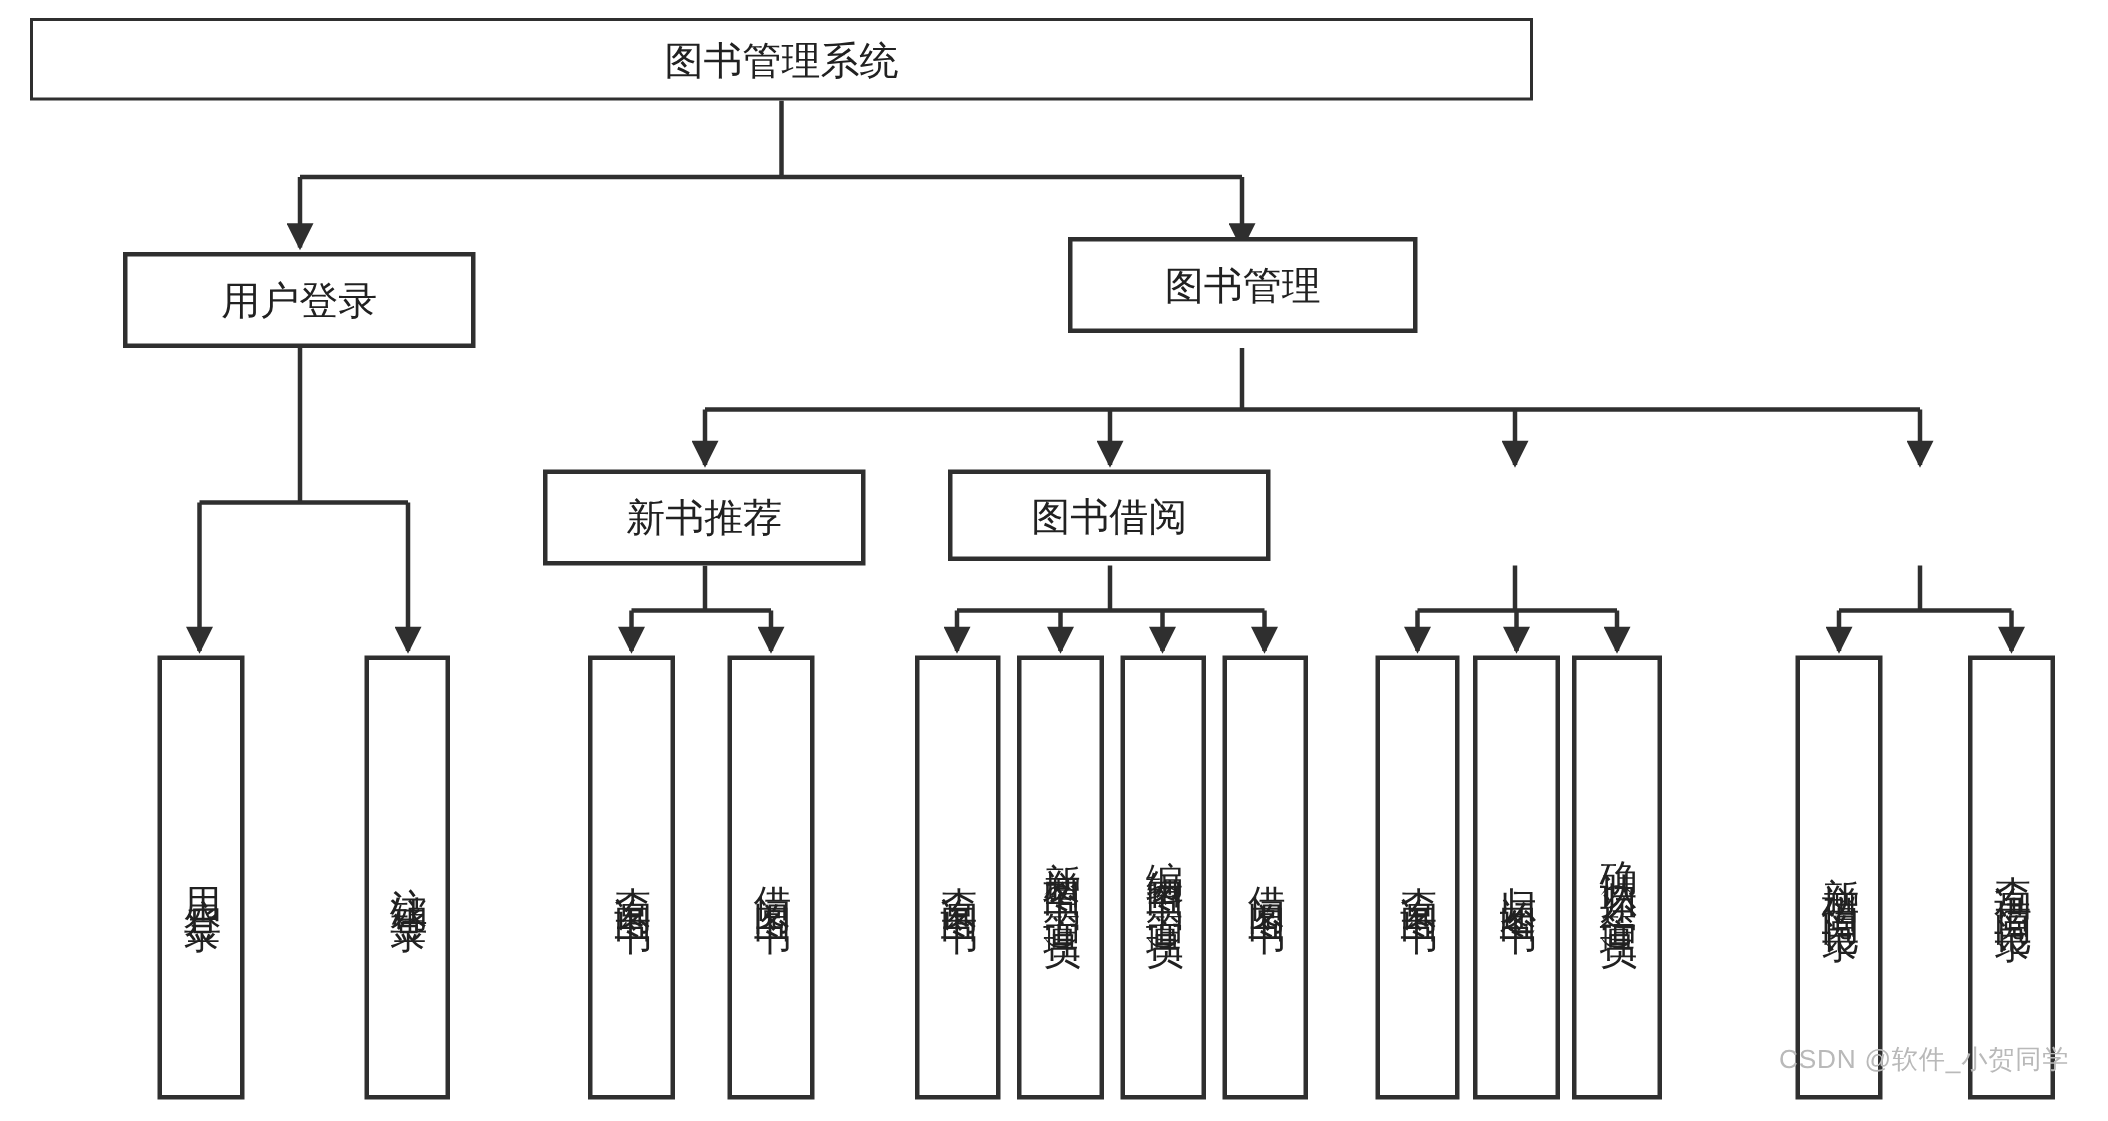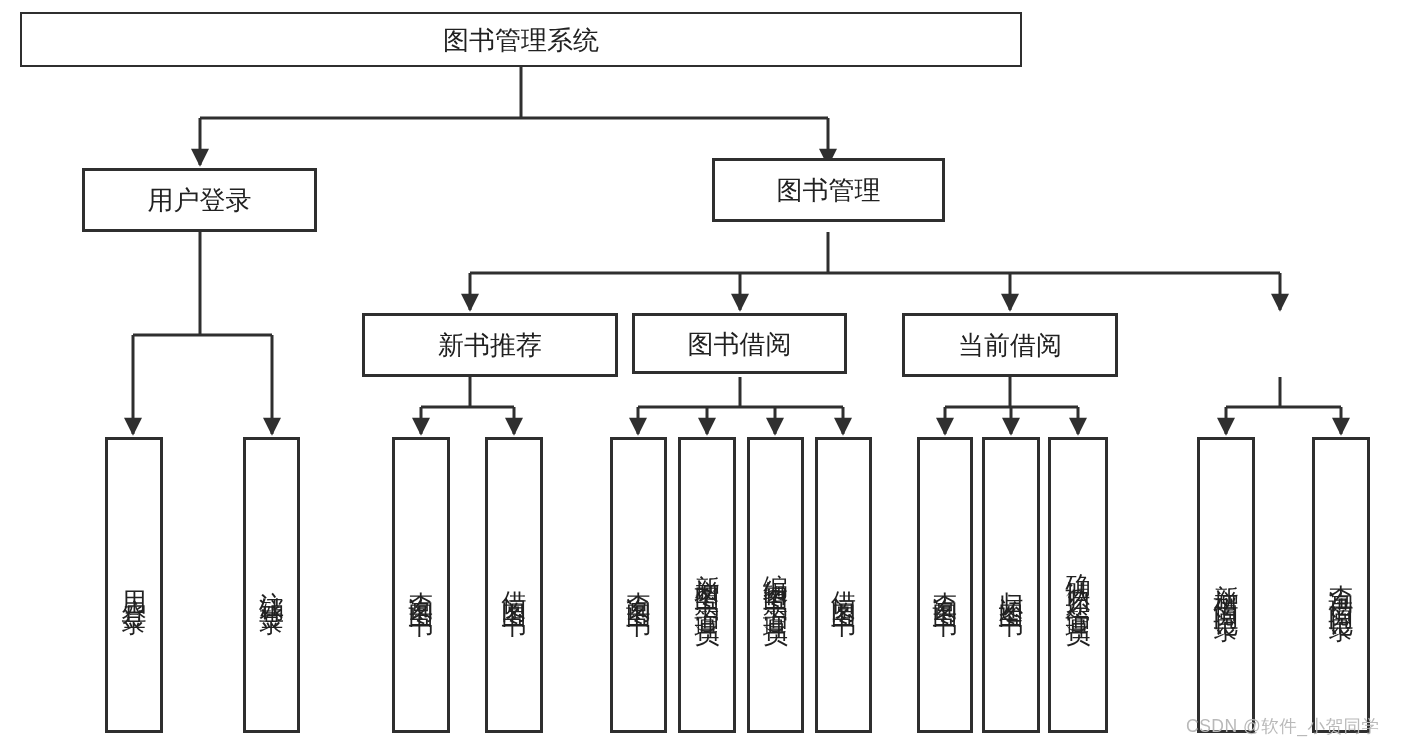--- a/index.html
+++ b/index.html
@@ -39,21 +39,21 @@
   .root-box { border-width: 2px; font-size: 26px; }
   .v-box {
     writing-mode: vertical-rl;
     text-orientation: mixed;
     font-size: 25px;
     letter-spacing: 7px;
   }
   .watermark {
     position: absolute;
     left: 1186px;
-    top: 714px;
+    top: 694px;
     font-size: 17.5px;
     letter-spacing: 0.5px;
     color: #b9b9b9;
     white-space: nowrap;
     z-index: 5;
   }
 </style>
 </head>
 <body>
 
@@ -107,23 +107,22 @@
       <path d="M1226,407 V434" marker-end="url(#arrow)"></path>
       <path d="M1341,407 V434" marker-end="url(#arrow)"></path>
     </g>
   </svg>
 
   <div class="box root-box" style="left:20px;top:12px;width:1002px;height:55px">图书管理系统</div>
 
   <div class="box h-box" style="left:82px;top:168px;width:235px;height:64px">用户登录</div>
   <div class="box h-box" style="left:712px;top:158px;width:233px;height:64px">图书管理</div>
 
-  <div class="box h-box" style="left:362px;top:313px;width:256px;height:64px">新书推荐</div>
+  <div class="box h-box" style="left:362px;top:313px;width:215px;height:64px">新书推荐</div>
   <div class="box h-box" style="left:632px;top:313px;width:215px;height:61px">图书借阅</div>
-  <div class="box h-box" style="left:902px;top:313px;width:216px;height:64px">当前借阅</div>
 
   <div class="box v-box" style="left:105px;top:437px;width:58px;height:296px">用户登录</div>
   <div class="box v-box" style="left:243px;top:437px;width:57px;height:296px">注销登录</div>
 
   <div class="box v-box" style="left:392px;top:437px;width:58px;height:296px">查询图书</div>
   <div class="box v-box" style="left:485px;top:437px;width:58px;height:296px">借阅图书</div>
 
   <div class="box v-box" style="left:610px;top:437px;width:57px;height:296px">查询图书</div>
   <div class="box v-box" style="left:678px;top:437px;width:58px;height:296px">新增图书（管理员）</div>
   <div class="box v-box" style="left:747px;top:437px;width:57px;height:296px">编辑图书（管理员）</div>

